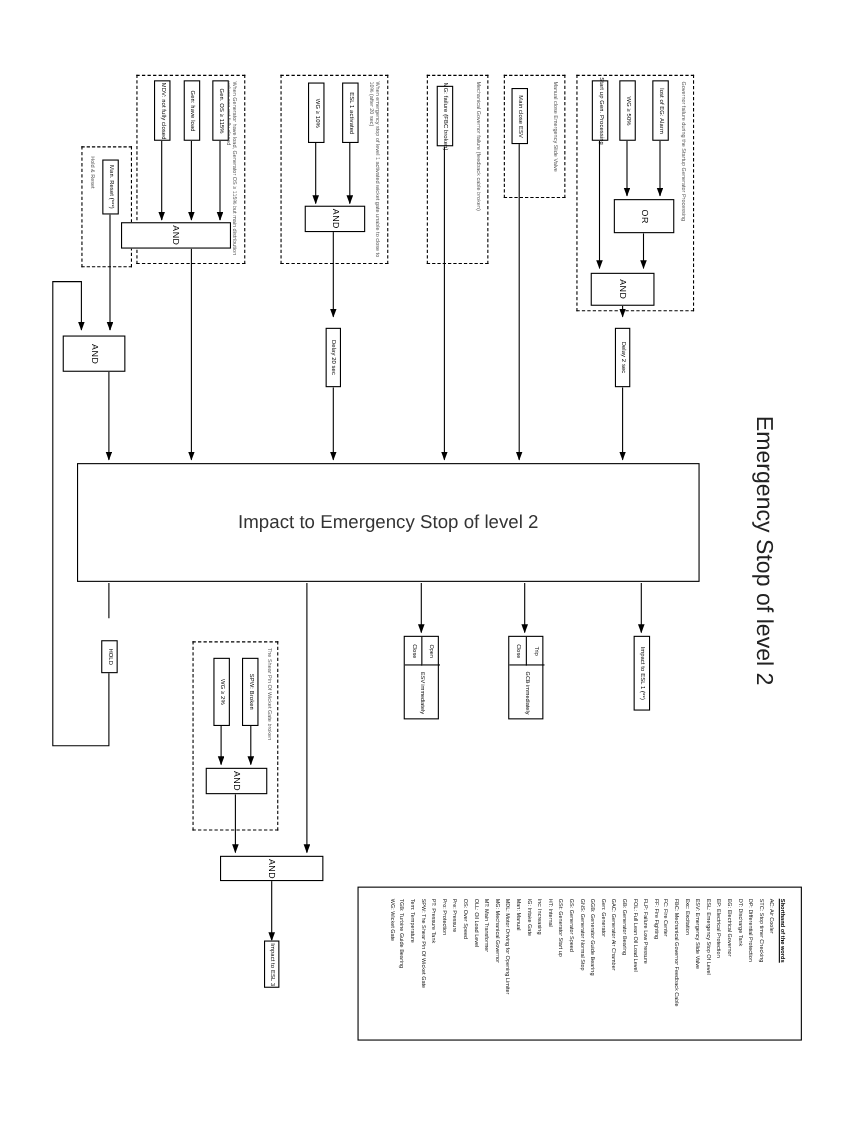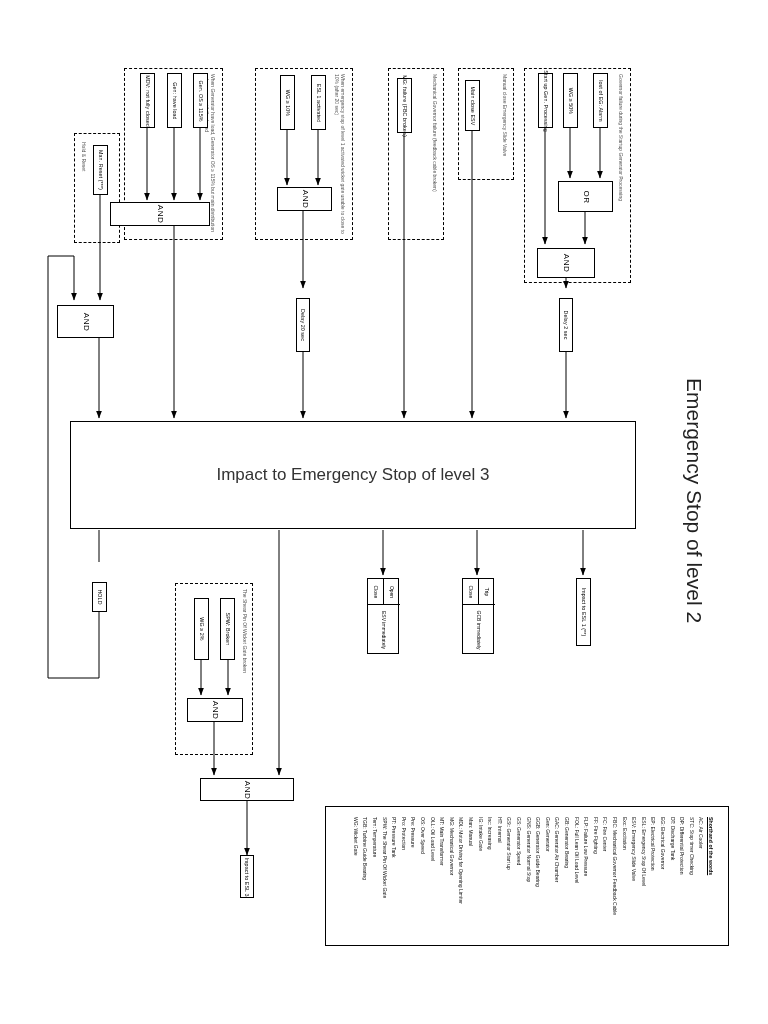--- a/index.html
+++ b/index.html
@@ -165,21 +165,21 @@
     <span class="lbl">OR</span>
   </div>
   <div class="gate" style="left:537px;top:248px;width:58px;height:30px;">
     <span class="lbl">AND</span>
   </div>
   <div class="vbox" style="left:559px;top:298px;width:14px;height:54px;">
     <span class="lbl">Delay 2 sec</span>
   </div>
 
   <div class="mainbox" style="left:70px;top:421px;width:566px;height:108px;">
-    <span>Impact to Emergency  Stop of level 3</span>
+    <span>Impact to Emergency  Stop of level 2</span>
   </div>
 
   <div class="vbox" style="left:92px;top:582px;width:15px;height:30px;">
     <span class="lbl">HOLD</span>
   </div>
 
   <div class="dash" style="left:175px;top:583px;width:78px;height:172px;"></div>
   <div class="note two" style="left:248px;top:589px;width:165px;">The Shear Pin Of Wicket Gate broken</div>
   <div class="vbox" style="left:194px;top:598px;width:15px;height:62px;">
     <span class="lbl">WG ≥ 2%</span>

